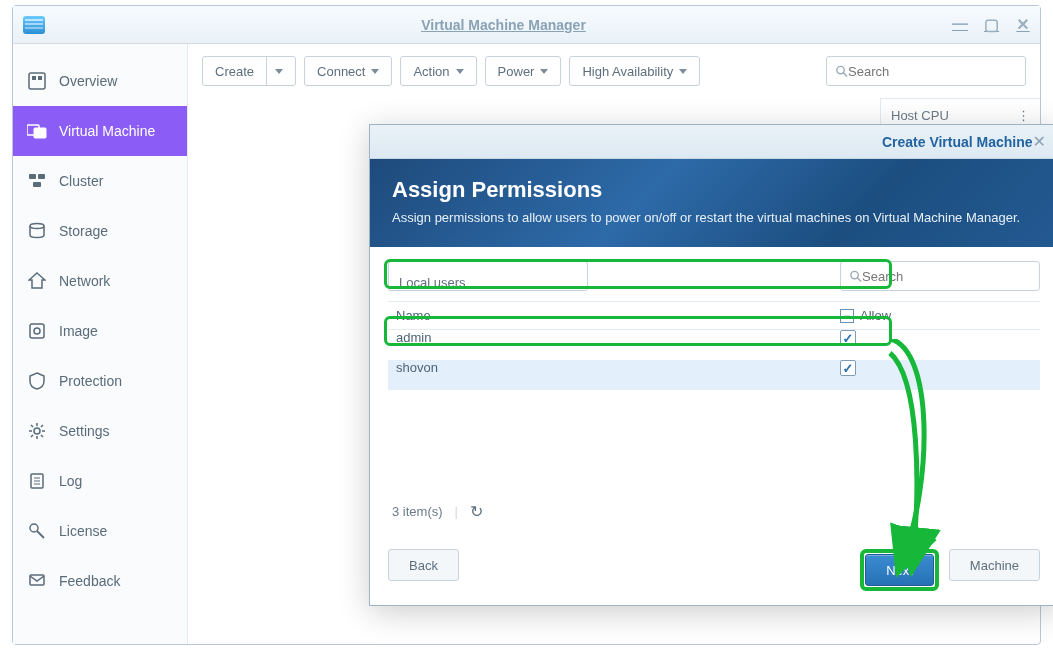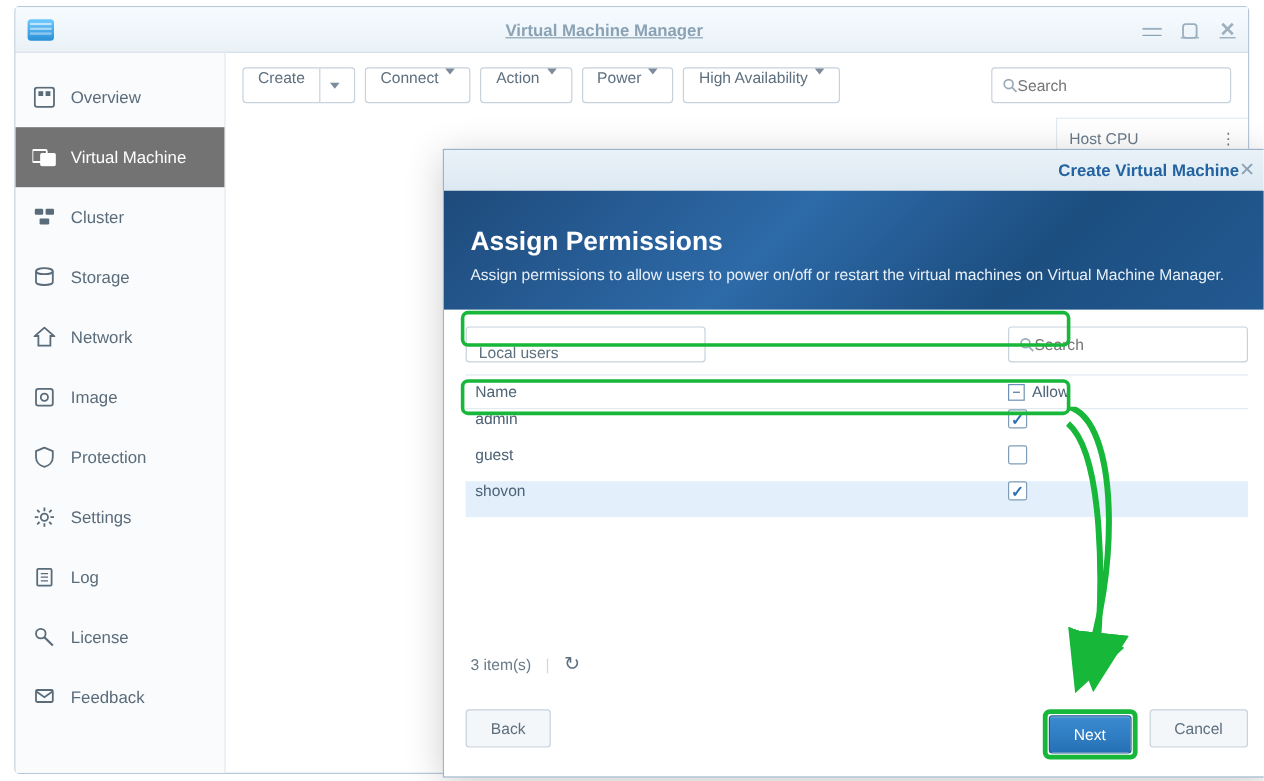--- a/index.html
+++ b/index.html
@@ -12,43 +12,43 @@
 .titlebar .app-icon::after { content: ""; position: absolute; left: 2px; top: 3px; width: 18px; height: 2px; background: rgba(255,255,255,.6); box-shadow: 0 4px 0 rgba(255,255,255,.5), 0 8px 0 rgba(255,255,255,.4); }
 .titlebar .title { flex: 1; text-align: center; font-size: 14px; }
 .win-controls { display: flex; gap: 18px; color: #9db0c0; }
 .win-controls span { width: 14px; text-align: center; cursor: default; }
 
 .app-body { display: flex; height: calc(100% - 38px); }
 
 
 .sidebar { width: 175px; background: #f9fbfc; border-right: 1px solid #e3eaf0; padding-top: 12px; }
 .side-item { display: flex; align-items: center; height: 50px; padding: 0 14px; color: #5a6b7a; font-size: 14px; gap: 12px; cursor: pointer; }
-.side-item.active { background: #737373; color: #fff; }
+.side-item.active { background: #8b5cf6; color: #fff; }
 .side-item .ico { width: 20px; height: 20px; display: inline-flex; align-items: center; justify-content: center; color: inherit; }
 
 
 .main { flex: 1; position: relative; padding: 12px 14px; }
 .toolbar { display: flex; gap: 8px; align-items: center; }
-.btn { background: #fff; border: 1px solid #c7d2dc; border-radius: 3px; color: #5e6f7e; font-size: 13px; height: 30px; padding: 0 12px; display: inline-flex; align-items: flex-start; gap: 6px; cursor: pointer; }
+.btn { background: #fff; border: 1px solid #c7d2dc; border-radius: 3px; color: #5e6f7e; font-size: 13px; height: 30px; padding: 0 12px; display: inline-flex; align-items: center; gap: 6px; cursor: pointer; }
 .btn .caret { display: inline-block; width:0;height:0;border-left:4px solid transparent;border-right:4px solid transparent;border-top:5px solid #7c8c9b; }
 .btn.split { padding-right: 4px; }
 .btn.split .split-caret { border-left:1px solid #c7d2dc; padding:0 8px; height:100%; display:flex; align-items:center; margin-left:6px;}
 .search-box { margin-left: auto; display: flex; align-items: center; border: 1px solid #c7d2dc; border-radius: 3px; height: 30px; width: 200px; padding: 0 8px; color: #9aaab8; }
 .search-box input { border: none; outline: none; font-size: 13px; width: 100%; color: #5e6f7e; background: transparent; }
 
 .colhead-right { position: absolute; right: 0; top: 54px; width: 160px; height: 34px; border: 1px solid #e3eaf0; border-right: none; display: flex; align-items: center; justify-content: space-between; padding: 0 10px; color: #6a7b8a; font-size: 13px; background: #fff; }
 
 
 .overlay { position: absolute; left: 0; top: 0; right: 0; bottom: 0; }
 .dialog { position: absolute; left: 181px; top: 80px; width: 690px; background: #fff; border: 1px solid #9bb4c9; box-shadow: 0 6px 30px rgba(0,0,0,.2); }
 .dialog-title { height: 34px; background: linear-gradient(#eaf2f8,#dde9f2); color: #2363a1; font-weight: 600; font-size: 14px; display: flex; align-items: center; padding: 0 12px; border-bottom: 1px solid #c8d6e2; }
 .dialog-title .t { flex: 1; text-align: right; }
 .dialog-title .x { color: #8aa0b3; cursor: pointer; font-size: 16px; font-weight: 400;}
 .dialog-hero { background: linear-gradient(135deg,#1e4a7b 0,#2d6aa8 40%,#1c4e80 70%,#235a92 100%); color: #fff; padding: 18px 22px 20px; }
-.dialog-hero h2 { font-size: 22px; font-weight: 600; margin-bottom: 6px; margin-top: 11px; }
+.dialog-hero h2 { font-size: 22px; font-weight: 600; margin-bottom: 6px; }
 .dialog-hero p { font-size: 13px; line-height: 1.4; color: #e8f0f7; }
 
 .dialog-body { padding: 14px 18px; }
 .drow1 { display: flex; align-items: center; gap: 20px; }
 .select { border: 1px solid #c7d2dc; border-radius: 3px; height: 30px; width: 200px; display: flex; align-items: flex-end; padding: 0 10px; color: #5e6f7e; font-size: 13px; justify-content: space-between; }
 .dlg-search { margin-left: auto; width: 200px; display: flex; align-items: center; border: 1px solid #c7d2dc; height: 30px; padding: 0 8px; color: #9aaab8; font-size: 13px; border-radius: 3px;}
 .dlg-search input { border: none; outline: none; width: 100%; background: transparent; font-size: 13px;}
 
 .tbl { margin-top: 10px; border-top: 1px solid #e3eaf0; }
 .tbl-head { display: flex; font-size: 13px; color: #4e6276; border-bottom: 1px solid #e3eaf0; height: 28px; align-items: center; }
@@ -263,47 +263,41 @@
                   <span class="minus-box">−</span>
                   <span>Allow</span>
                 </div>
               </div>
               <div class="tbl-row">
                 <div class="col-name">admin</div>
                 <div class="col-allow">
                     <span class="chk checked"></span>
                   </div>
               </div>
-              <div class="tbl-row">
-                <div class="col-name">guest</div>
-                <div class="col-allow">
-                    <span class="chk"></span>
-                  </div>
-              </div>
               <div class="tbl-row sel">
                 <div class="col-name">shovon</div>
                 <div class="col-allow">
                     <span class="chk checked"></span>
                   </div>
               </div>
               <div style="height:100px"></div>
               <div class="tbl-foot">
                 <span>3 item(s)</span>
                 <span style="color:#d0d8e0">|</span>
                 <span style="font-size:16px;cursor:pointer;color:#5e6f7e">↻</span>
               </div>
             </div>
           </div>
           <div class="dialog-foot">
             <button class="fbtn">Back</button>
             <span class="spacer"></span>
             <span class="hl-next">
               <button class="fbtn primary">Next</button>
             </span>
-            <button class="fbtn">Cancel</button>
+            <button class="fbtn">Machine</button>
           </div>
         </div>
 
         <div class="hl hl-row" style="top:215px"></div>
         <div class="hl hl-row" style="top:272px"></div>
 
         <svg class="arrow-svg" viewBox="0 0 80 250">
           <defs>
               <marker id="ah" markerWidth="10" markerHeight="10" refX="6" refY="5" orient="auto">
                 <path d="M0 0L10 5L0 10z" fill="#17b739"></path>

